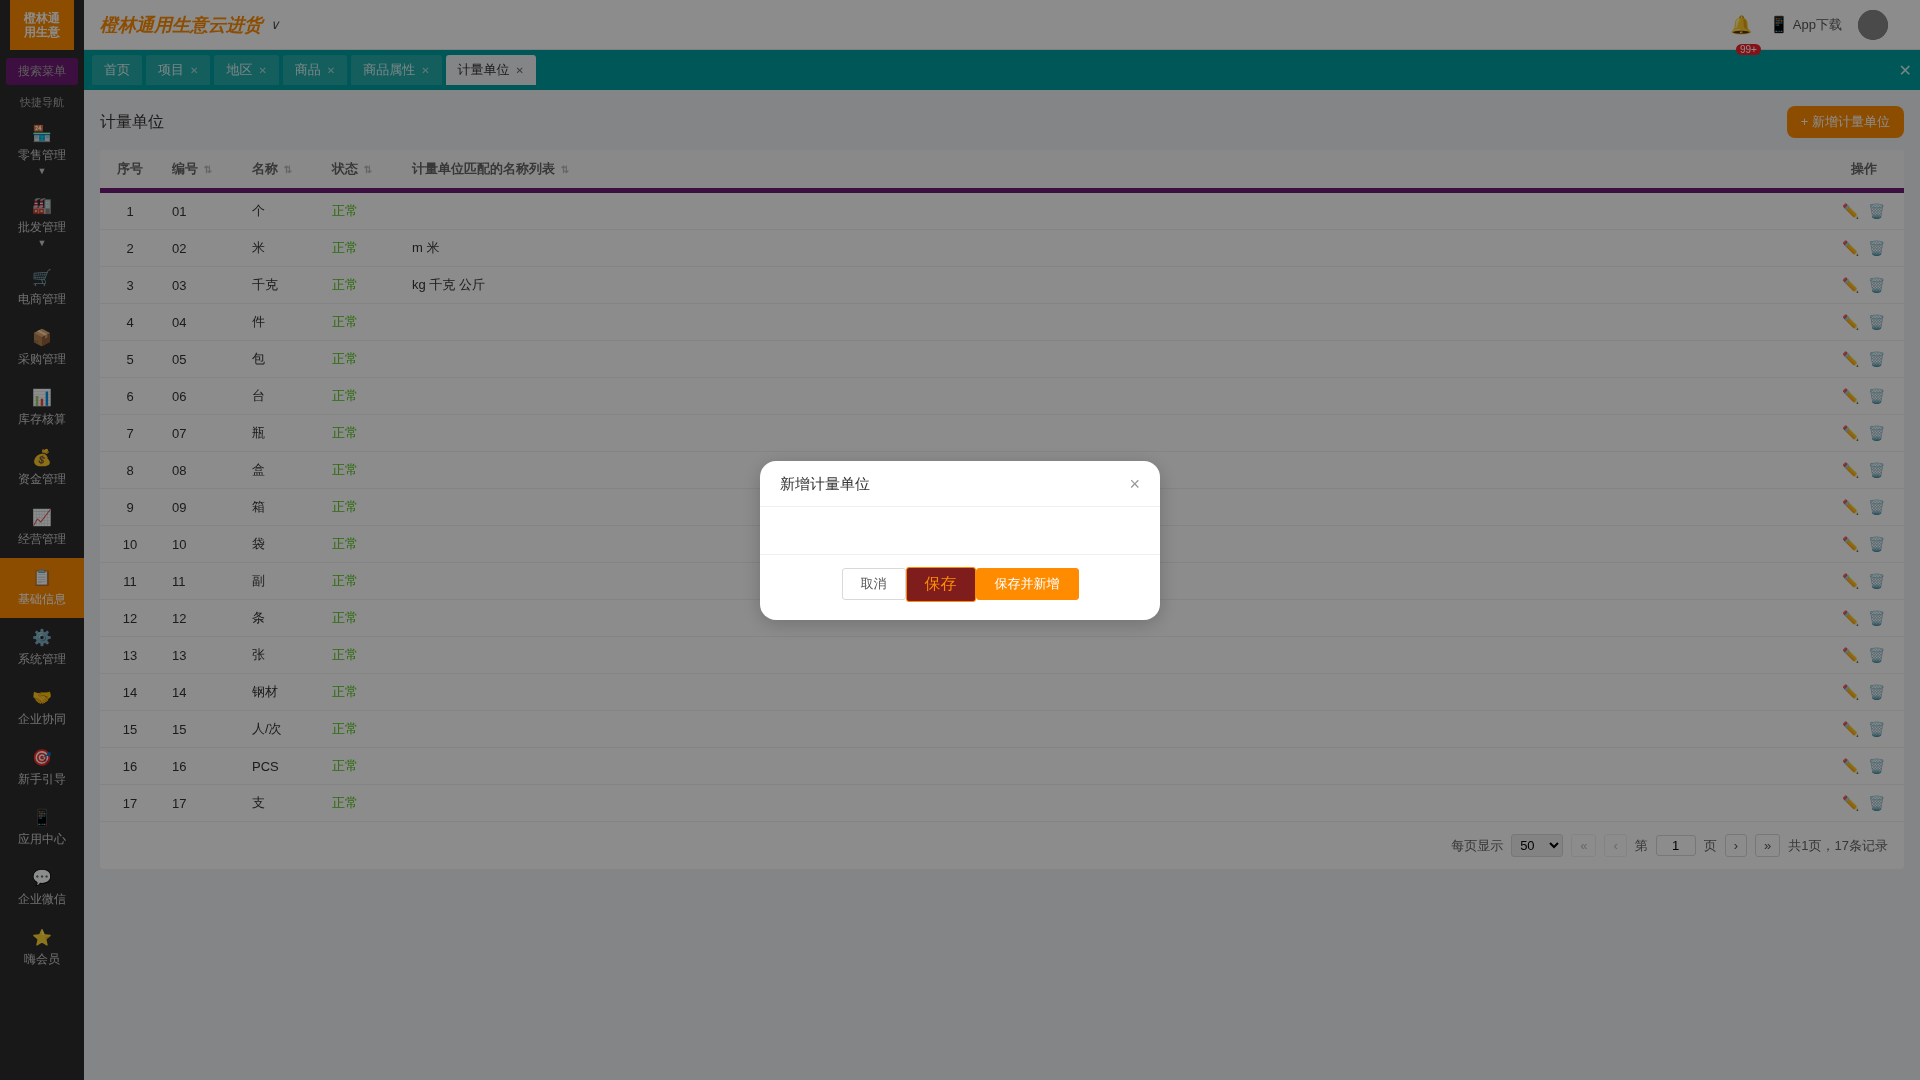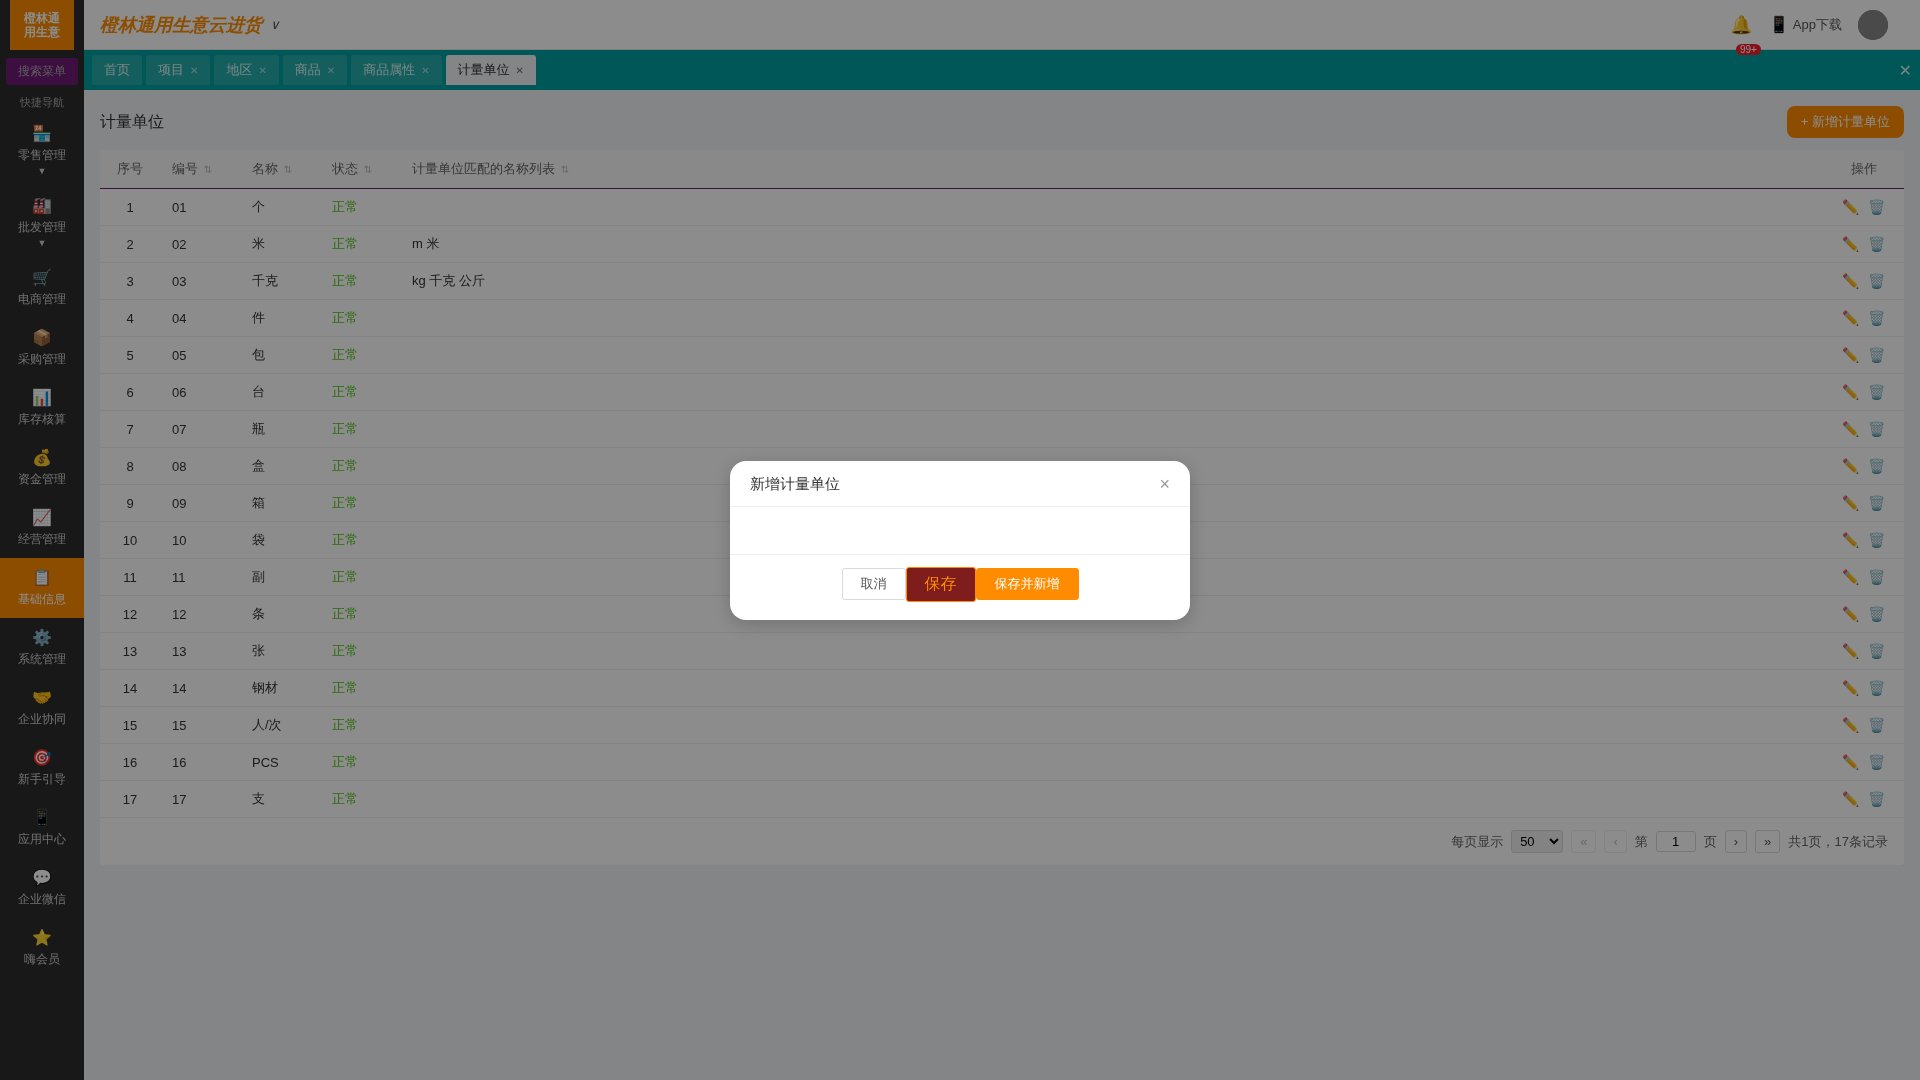--- a/index.html
+++ b/index.html
@@ -41,21 +41,21 @@
 
     
     .page-header { display: flex; align-items: center; justify-content: space-between; margin-bottom: 12px; }
     .page-title { font-size: 16px; color: #333; font-weight: 500; }
     .btn-add { background: #ff8c00; color: #fff; border: none; padding: 7px 14px; border-radius: 8px; cursor: pointer; font-size: 13px; }
 
     
     .table-wrap { background: #fff; border-radius: 4px; overflow: hidden; }
     table { width: 100%; border-collapse: collapse; }
     thead tr { background: #fafafa; }
-    th { padding: 10px 12px; text-align: left; color: #666; font-weight: 400; border-bottom: 1px solid #701a75; font-size: 13px; white-space: nowrap; }
+    th { padding: 10px 12px; text-align: left; color: #666; font-weight: 700; border-bottom: 5px solid #701a75; font-size: 13px; white-space: nowrap; }
     td { padding: 9px 12px; border-bottom: 1px solid #f0f0f0; color: #333; font-size: 13px; }
     tr:last-child td { border-bottom: none; }
     .col-seq { width: 60px; text-align: center; }
     .col-code { width: 80px; }
     .col-name { width: 80px; }
     .col-status { width: 80px; }
     .col-match { flex: 1; }
     .col-action { width: 80px; text-align: center; }
     .status-normal { color: #52c41a; }
     .action-btns { display: flex; align-items: center; gap: 8px; justify-content: center; }
@@ -66,21 +66,21 @@
     .pagination { display: flex; align-items: center; justify-content: flex-end; padding: 12px 16px; gap: 8px; background: #fff; border-top: 1px solid #f0f0f0; }
     .pagination-label { color: #666; font-size: 13px; }
     .pagination-select { border: 1px solid #d9d9d9; border-radius: 3px; padding: 2px 4px; font-size: 13px; }
     .pagination-btn { background: none; border: 1px solid #d9d9d9; padding: 3px 8px; border-radius: 3px; cursor: pointer; font-size: 13px; color: #555; }
     .pagination-btn:disabled { opacity: 0.4; cursor: default; }
     .pagination-input { width: 40px; border: 1px solid #d9d9d9; border-radius: 3px; padding: 2px 4px; text-align: center; font-size: 13px; }
     .pagination-total { color: #666; font-size: 13px; }
 
     
     .modal-overlay { position: fixed; top: 0; left: 0; width: 100%; height: 100%; background: rgba(0,0,0,0.45); z-index: 1000; display: flex; align-items: center; justify-content: center; }
-    .modal { background: #fff; border-radius: 16px; width: 460px; box-shadow: 0 4px 20px rgba(0,0,0,0.2); }
+    .modal { background: #fff; border-radius: 16px; width: 400px; box-shadow: 0 4px 20px rgba(0,0,0,0.2); }
     .modal-header { display: flex; align-items: center; justify-content: space-between; padding: 14px 20px 12px; border-bottom: 1px solid #f0f0f0; }
     .modal-title { font-size: 15px; font-weight: 500; color: #333; }
     .modal-close { background: none; border: none; cursor: pointer; font-size: 18px; color: #999; line-height: 1; }
     .modal-body { padding: 24px 20px 16px; }
     .form-row { display: flex; align-items: center; margin-bottom: 18px; }
     .form-label { width: 60px; text-align: right; font-size: 13px; color: #333; flex-shrink: 0; margin-right: 8px; }
     .form-required { color: #f5222d; margin-right: 2px; }
     .form-input { flex: 1; border: none; border-bottom: 1px solid #d9d9d9; padding: 4px 2px; font-size: 13px; outline: none; }
     .form-input.active-border { border-bottom: 2px solid #ff8c00; }
     .modal-footer { display: flex; align-items: center; justify-content: center; padding: 12px 20px 18px; gap: 0; border-top: 1px solid #f0f0f0; margin-top: 47px; }

